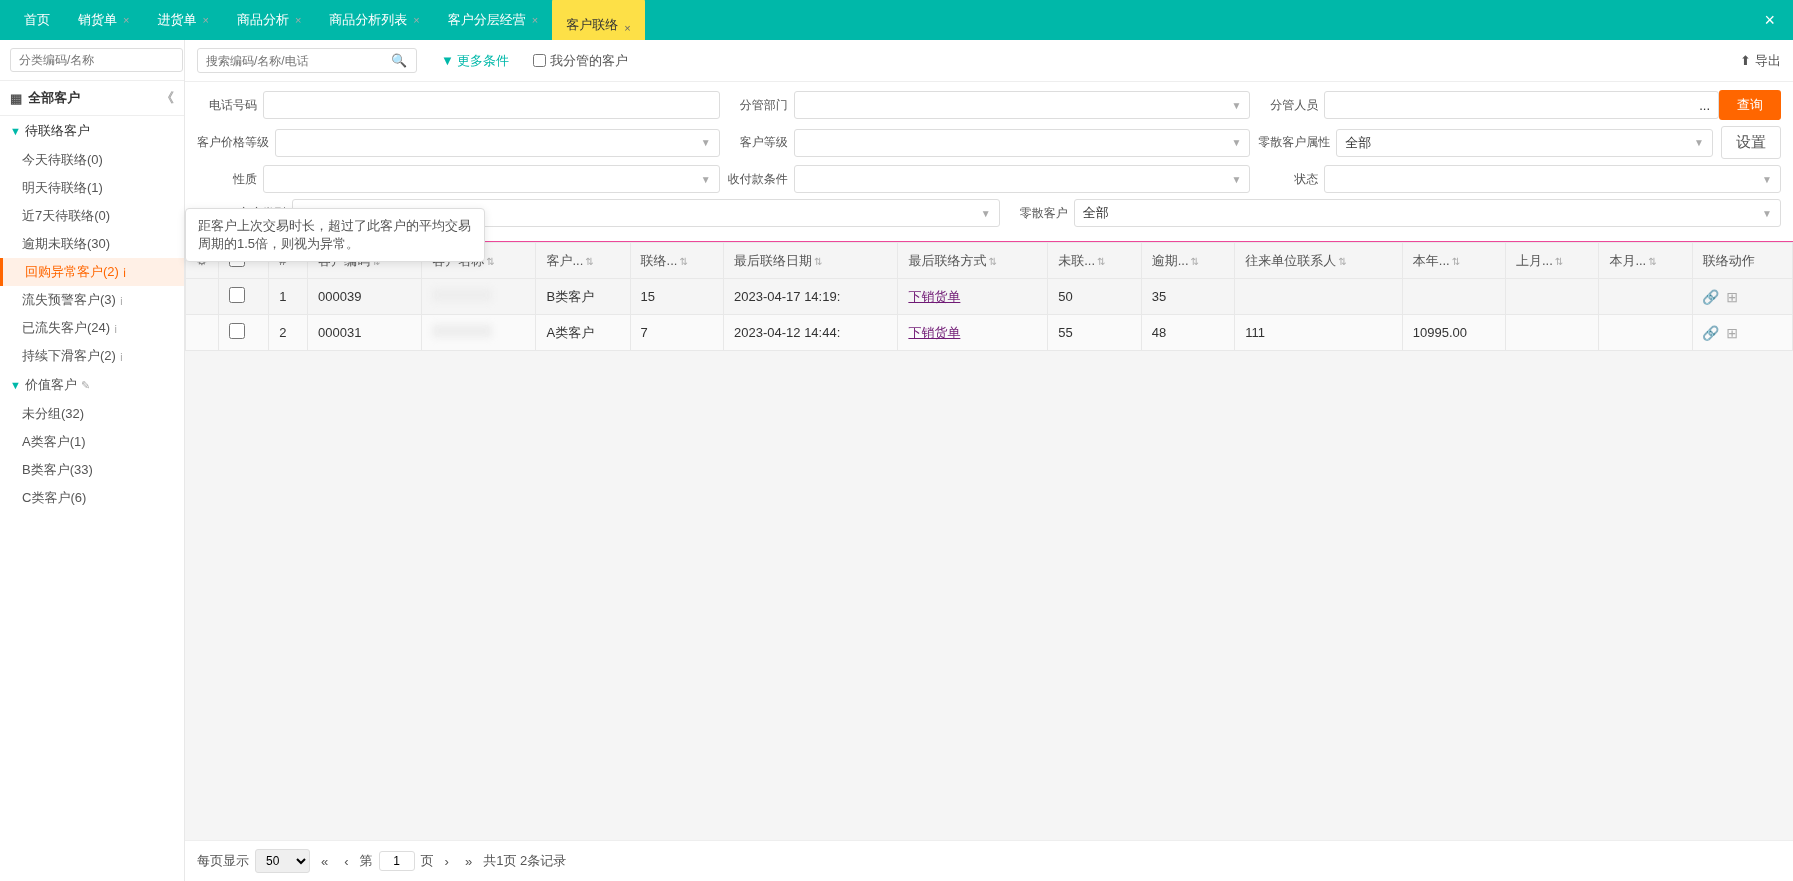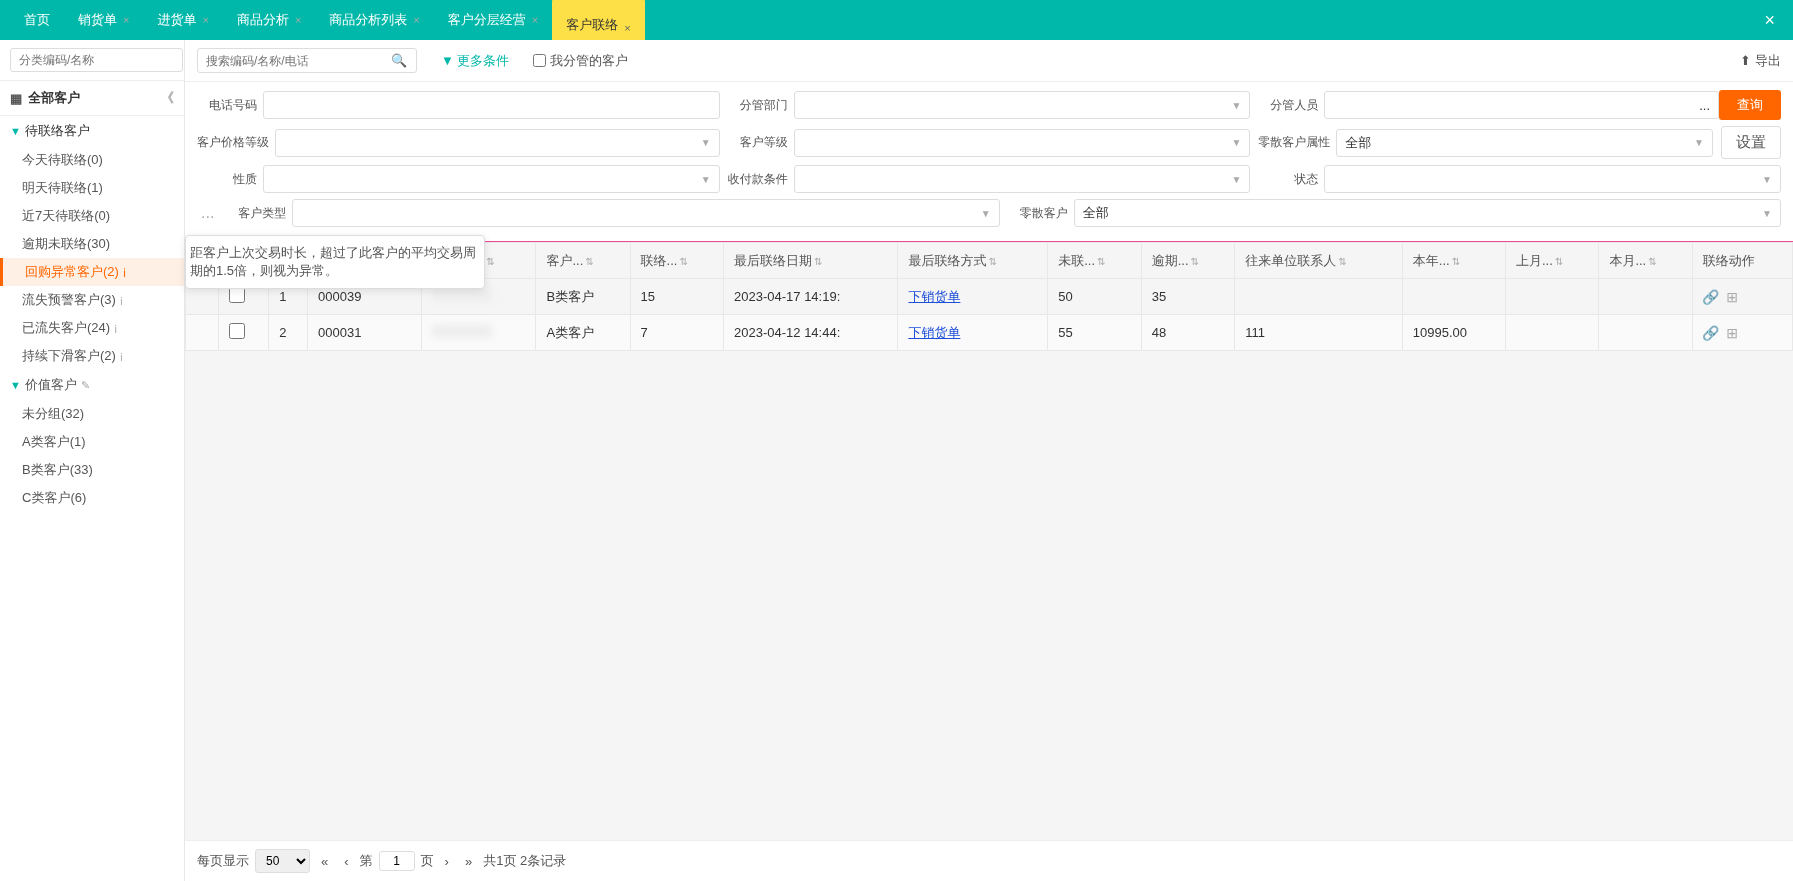--- a/index.html
+++ b/index.html
@@ -63,23 +63,23 @@
       padding: 5px 10px 5px 22px; color: #555; cursor: pointer; font-size: 12px;
       display: flex; align-items: center;
     }
     .sidebar-item.active { background: #fff0e6; color: #ff6600; border-left: 3px solid #ff6600; }
 
     .sidebar-group-value { display: flex; align-items: center; padding: 6px 10px; font-size: 12px; color: #555; cursor: pointer; }
     .sidebar-group-value .edit-icon { margin-left: 4px; color: #aaa; font-size: 11px; }
 
     
     .tooltip-box {
-      position: absolute; left: 185px; top: 235px;
+      position: absolute; left: 185px; top: 208px;
       background: white; border: 1px solid #ddd; border-radius: 4px;
-      padding: 8px 4px; font-size: 12px; color: #555;
+      padding: 8px 12px; font-size: 12px; color: #555;
       max-width: 300px; z-index: 100;
       box-shadow: 0 2px 8px rgba(0,0,0,0.1);
     }
 
     
     .main-content { flex: 1; display: flex; flex-direction: column; overflow: hidden; background: #f5f5f5; }
 
     
     .filter-bar {
       background: white; padding: 8px 12px;
@@ -126,21 +126,21 @@
       background: white; color: #555; border: 1px solid #ddd; border-radius: 3px;
       padding: 6px 14px; cursor: pointer; font-size: 15px; white-space: nowrap;
     }
     table { width: 100%; border-collapse: collapse; font-size: 12px; }
     thead tr { background: #f5f5f5; }
     th, td { border: 1px solid #e8e8e8; padding: 8px 10px; text-align: left; white-space: nowrap; }
     th { color: #555; font-weight: normal; }
     td { color: #333; }
     tr:nth-child(even) { background: #fafafa; }
     .table-checkbox { width: 16px; height: 16px; cursor: pointer; }
-    .link-text { color: #1d4ed8; text-decoration: underline; cursor: pointer; }
+    .link-text { color: #701a75; text-decoration: underline; cursor: pointer; }
     .action-icons { display: flex; gap: 6px; }
     .action-icon { color: #aaa; cursor: pointer; font-size: 14px; }
     .gear-col { width: 32px; }
     .settings-icon-col { color: #888; cursor: pointer; }
     .col-sort { color: #aaa; font-size: 10px; margin-left: 2px; }
 
     
     .pagination {
       background: white; padding: 8px 12px; display: flex; align-items: center;
       gap: 6px; border-top: 1px solid #eee;

